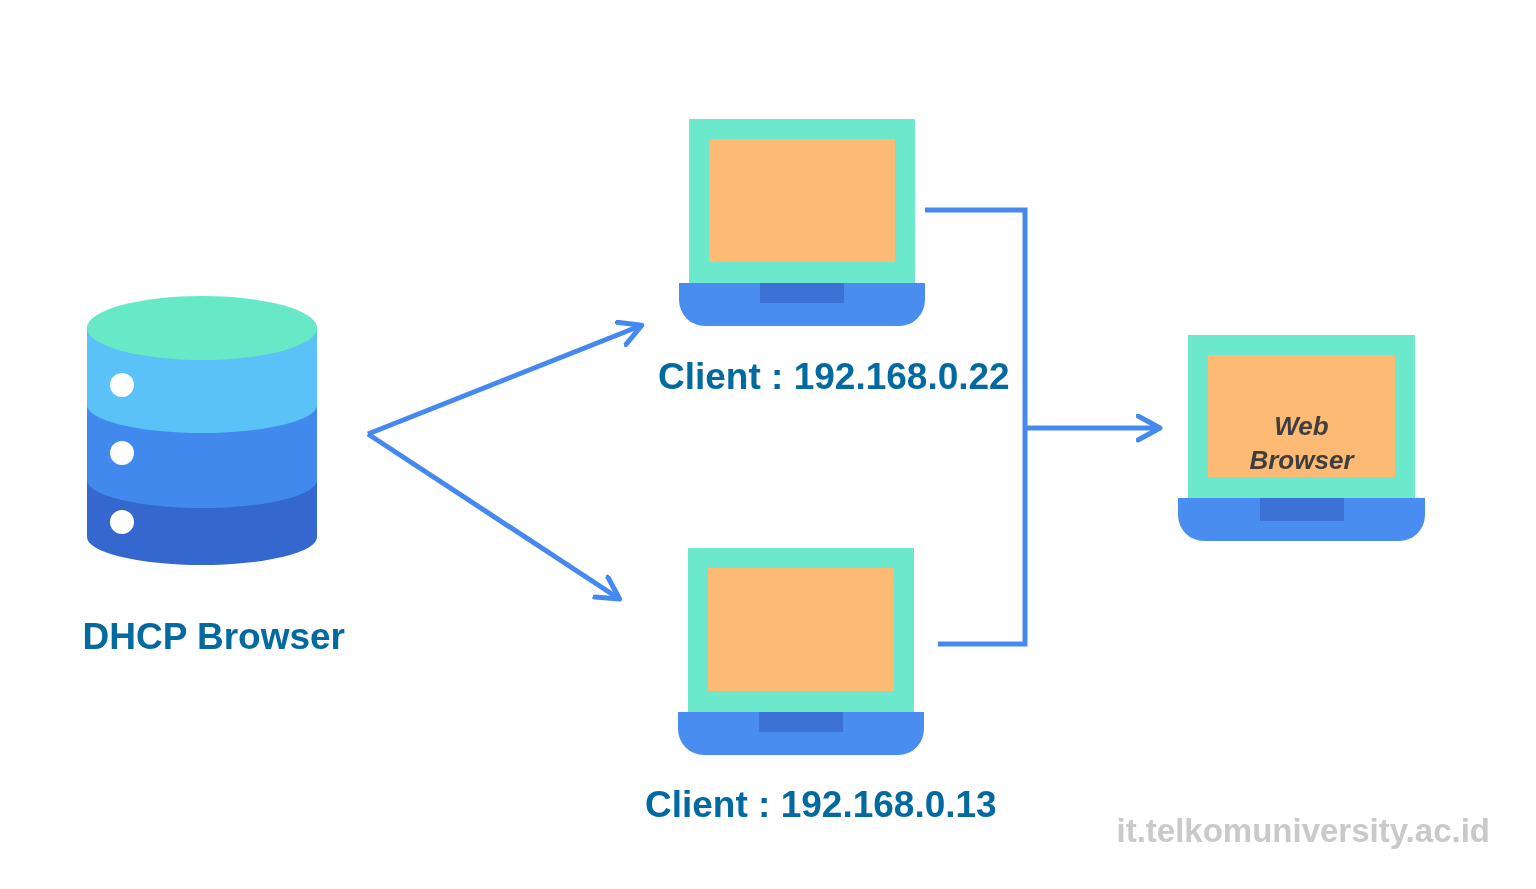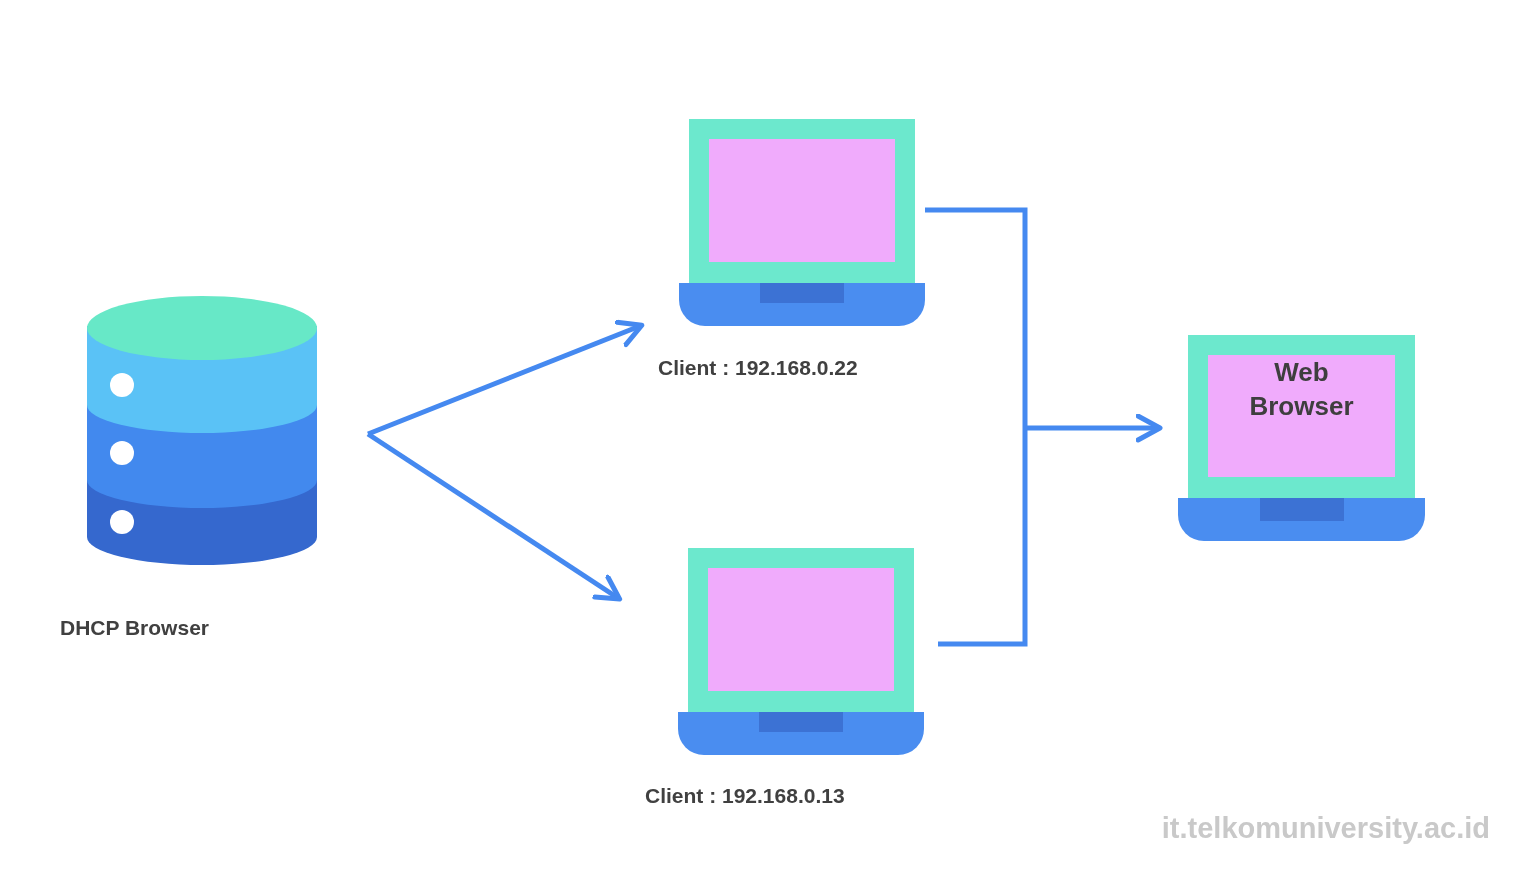--- a/index.html
+++ b/index.html
@@ -35,25 +35,26 @@
     width: 226px;
     height: 164px;
     background: #6ce8cd;
   }
   .laptop-screen {
     position: absolute;
     left: 20px;
     top: 20px;
     right: 20px;
     bottom: 21px;
-    background: #f0abfc;
+    background: #fdba74;
     display: flex;
-    align-items: flex-start;
+    align-items: flex-end;
     justify-content: center;
     text-align: center;
+    font-style: italic;
   }
   .laptop-base {
     position: absolute;
     left: 0;
     top: 164px;
     width: 246px;
     height: 43px;
     background: #4a8df0;
     border-radius: 0 0 26px 26px;
   }
@@ -69,33 +70,33 @@
   .screen-text {
     width: 130px;
     font-size: 26px;
     line-height: 34px;
     font-weight: 700;
     color: #3e3e3e;
   }
   
   .node-label {
     position: absolute;
-    font-size: 21px;
+    font-size: 37px;
     font-weight: 700;
-    color: #404040;
-    text-align: left;
+    color: #0369a1;
+    text-align: right;
     white-space: nowrap;
   }
   .watermark {
     position: absolute;
     left: 1100px;
     top: 812px;
     width: 390px;
     text-align: right;
-    font-size: 29px;
+    font-size: 33px;
     font-weight: 700;
     color: #c9c9c9;
     white-space: nowrap;
   }
 </style>
 </head>
 <body>
 
 <div class="canvas">
 

